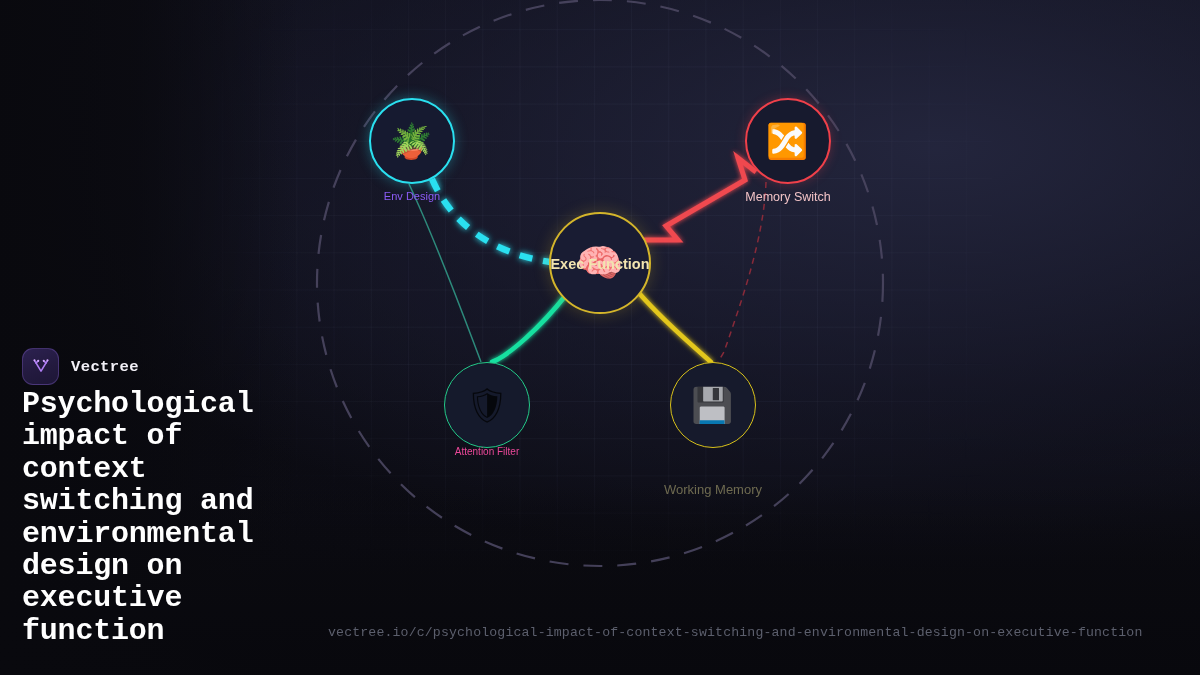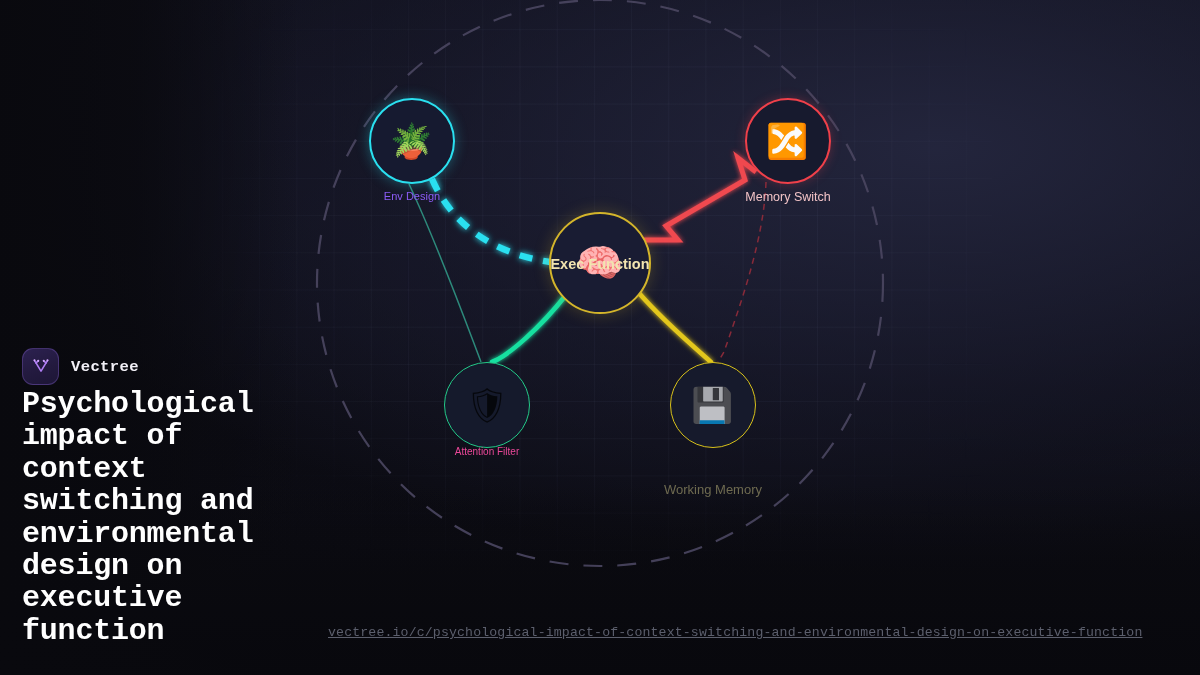--- a/index.html
+++ b/index.html
@@ -80,21 +80,21 @@
     color:#ffffff;
     font-family:"Liberation Mono","DejaVu Sans Mono",monospace;
     font-size:30px;line-height:32.4px;font-weight:700;
     letter-spacing:-0.2px;
     margin:0;
   }
   .url{
     position:absolute;left:328px;top:625px;
     color:#5c5f6d;
     font-family:"Liberation Mono","DejaVu Sans Mono",monospace;
-    font-size:13.2px;letter-spacing:0.15px;white-space:nowrap;text-decoration:underline;
+    font-size:13.2px;letter-spacing:0.15px;white-space:nowrap;
   }
 </style>
 </head>
 <body>
 
 <div id="stage">
 
   <div class="bg-base"></div>
   <div class="bg-vignette"></div>
   <div class="bg-grid"></div>

